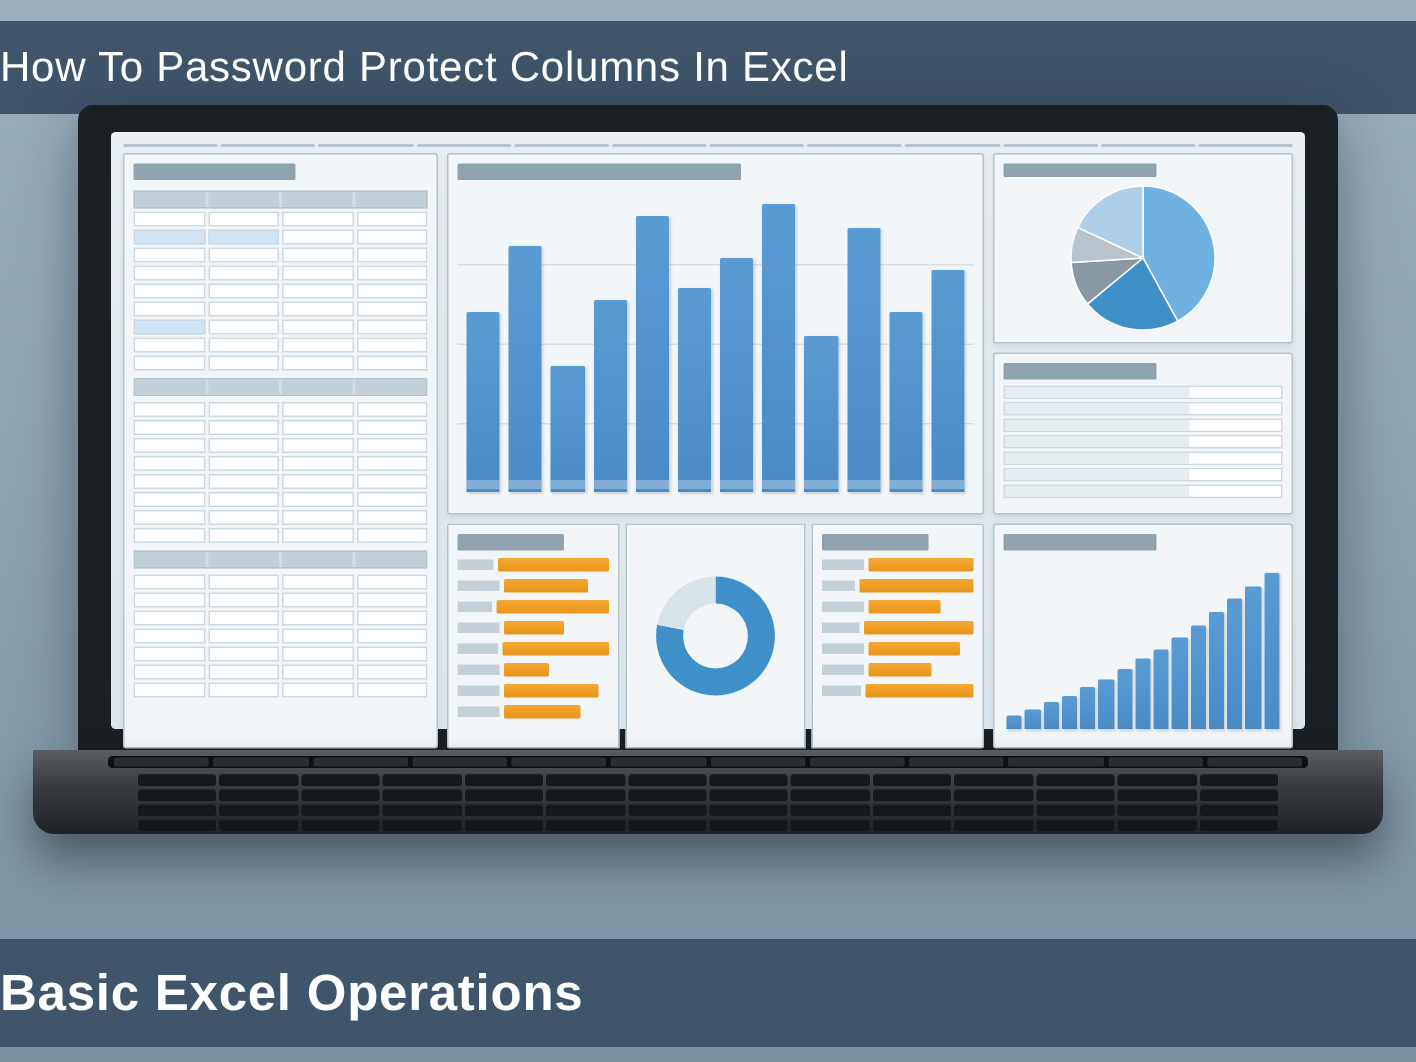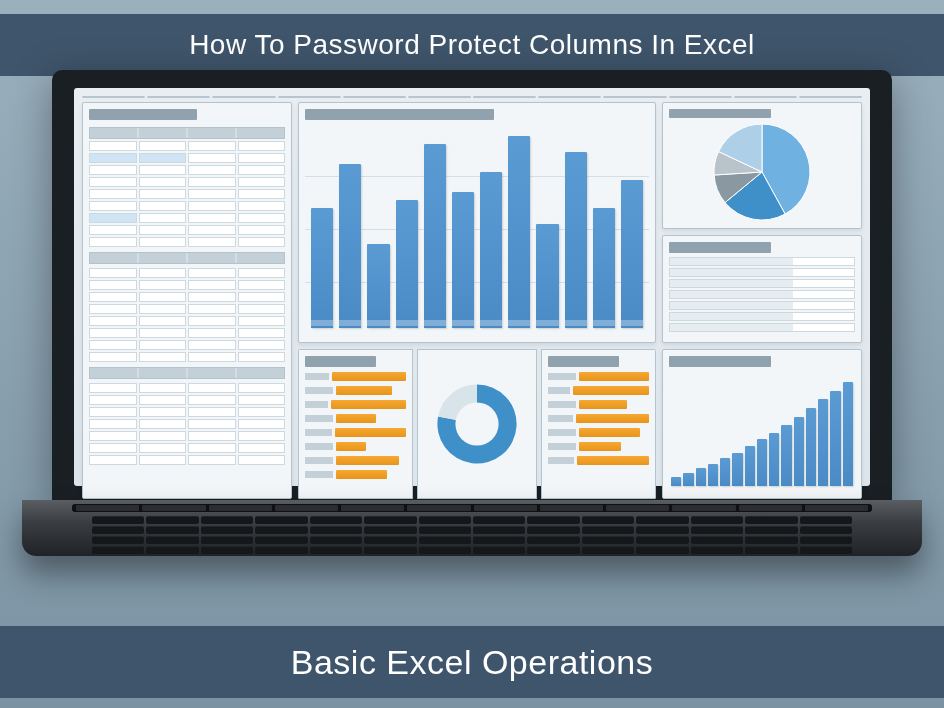--- a/index.html
+++ b/index.html
@@ -12,26 +12,25 @@
   position: relative;
 }
 .banner {
   position: absolute;
   left: 0; right: 0;
   background: #3f556b;
   color: #fff;
   text-align: center;
   display: flex;
   align-items: center;
-  justify-content: center;
   font-weight: 400;
   letter-spacing: 0.5px;
 }
 .banner-top { top: 14px; height: 62px; font-size: 28px; }
-.banner-bottom { bottom: 10px; height: 72px; font-size: 34px; }
+.banner-bottom { bottom: 10px; height: 72px; font-size: 34px; font-weight: bold; }
 
 .laptop-wrap {
   position: absolute;
   top: 70px;
   left: 50%;
   transform: translateX(-50%);
   width: 840px;
 }
 .laptop-screen {
   width: 100%;

